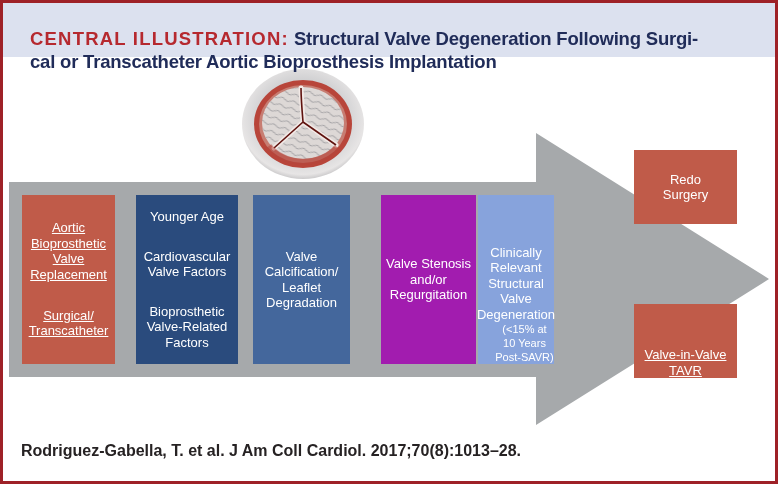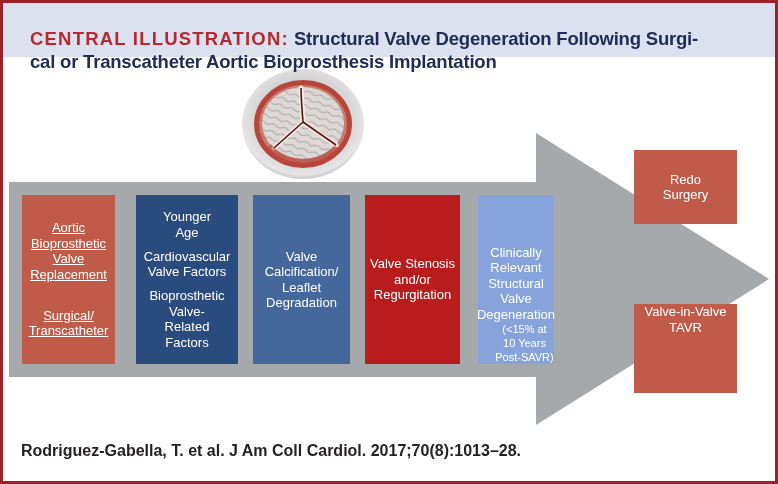--- a/index.html
+++ b/index.html
@@ -24,30 +24,30 @@
   
   .box{
     position:absolute;z-index:2;color:#ffffff;text-align:center;
     font-size:13px;line-height:15.5px;display:flex;flex-direction:column;
     align-items:center;box-sizing:border-box;
   }
   .box span{white-space:pre-line;display:block;}
   .box-red{background:#c05b49;}
   .box-navy{background:#2a4b7d;}
   .box-blue-mid{background:#44679c;}
-  .box-blue-light{background:#b91c1c;}
+  .box-blue-light{background:#a21caf;margin-left:16px;}
   .box-blue-lighter{background:#87a3dc;}
   .b1{left:22px;top:195px;width:93px;height:169px;justify-content:space-evenly;text-decoration:underline;}
-  .b2{left:136px;top:195px;width:102px;height:169px;justify-content:space-between;padding:14px 16px;}
+  .b2{left:136px;top:195px;width:102px;height:169px;justify-content:space-between;padding:14px 0;}
   .b3{left:253px;top:195px;width:97px;height:169px;justify-content:center;}
   .b4{left:365px;top:195px;width:95px;height:169px;justify-content:center;}
   .b5{left:478px;top:195px;width:76px;height:169px;justify-content:flex-end;gap:0;}
   .b5 .sub{font-size:11px;line-height:14px;margin-left:17px;}
   .b-redo{left:634px;top:150px;width:103px;height:74px;justify-content:center;}
-  .b-viv{left:634px;top:304px;width:103px;height:89px;justify-content:flex-start;}
+  .b-viv{left:634px;top:304px;width:103px;height:74px;justify-content:flex-end;text-decoration:underline;}
   
   .citation{
     position:absolute;left:21px;top:442px;z-index:3;
     color:#262223;font-weight:bold;font-size:16px;
   }
 </style>
 </head>
 <body>
 
 <div class="page">

